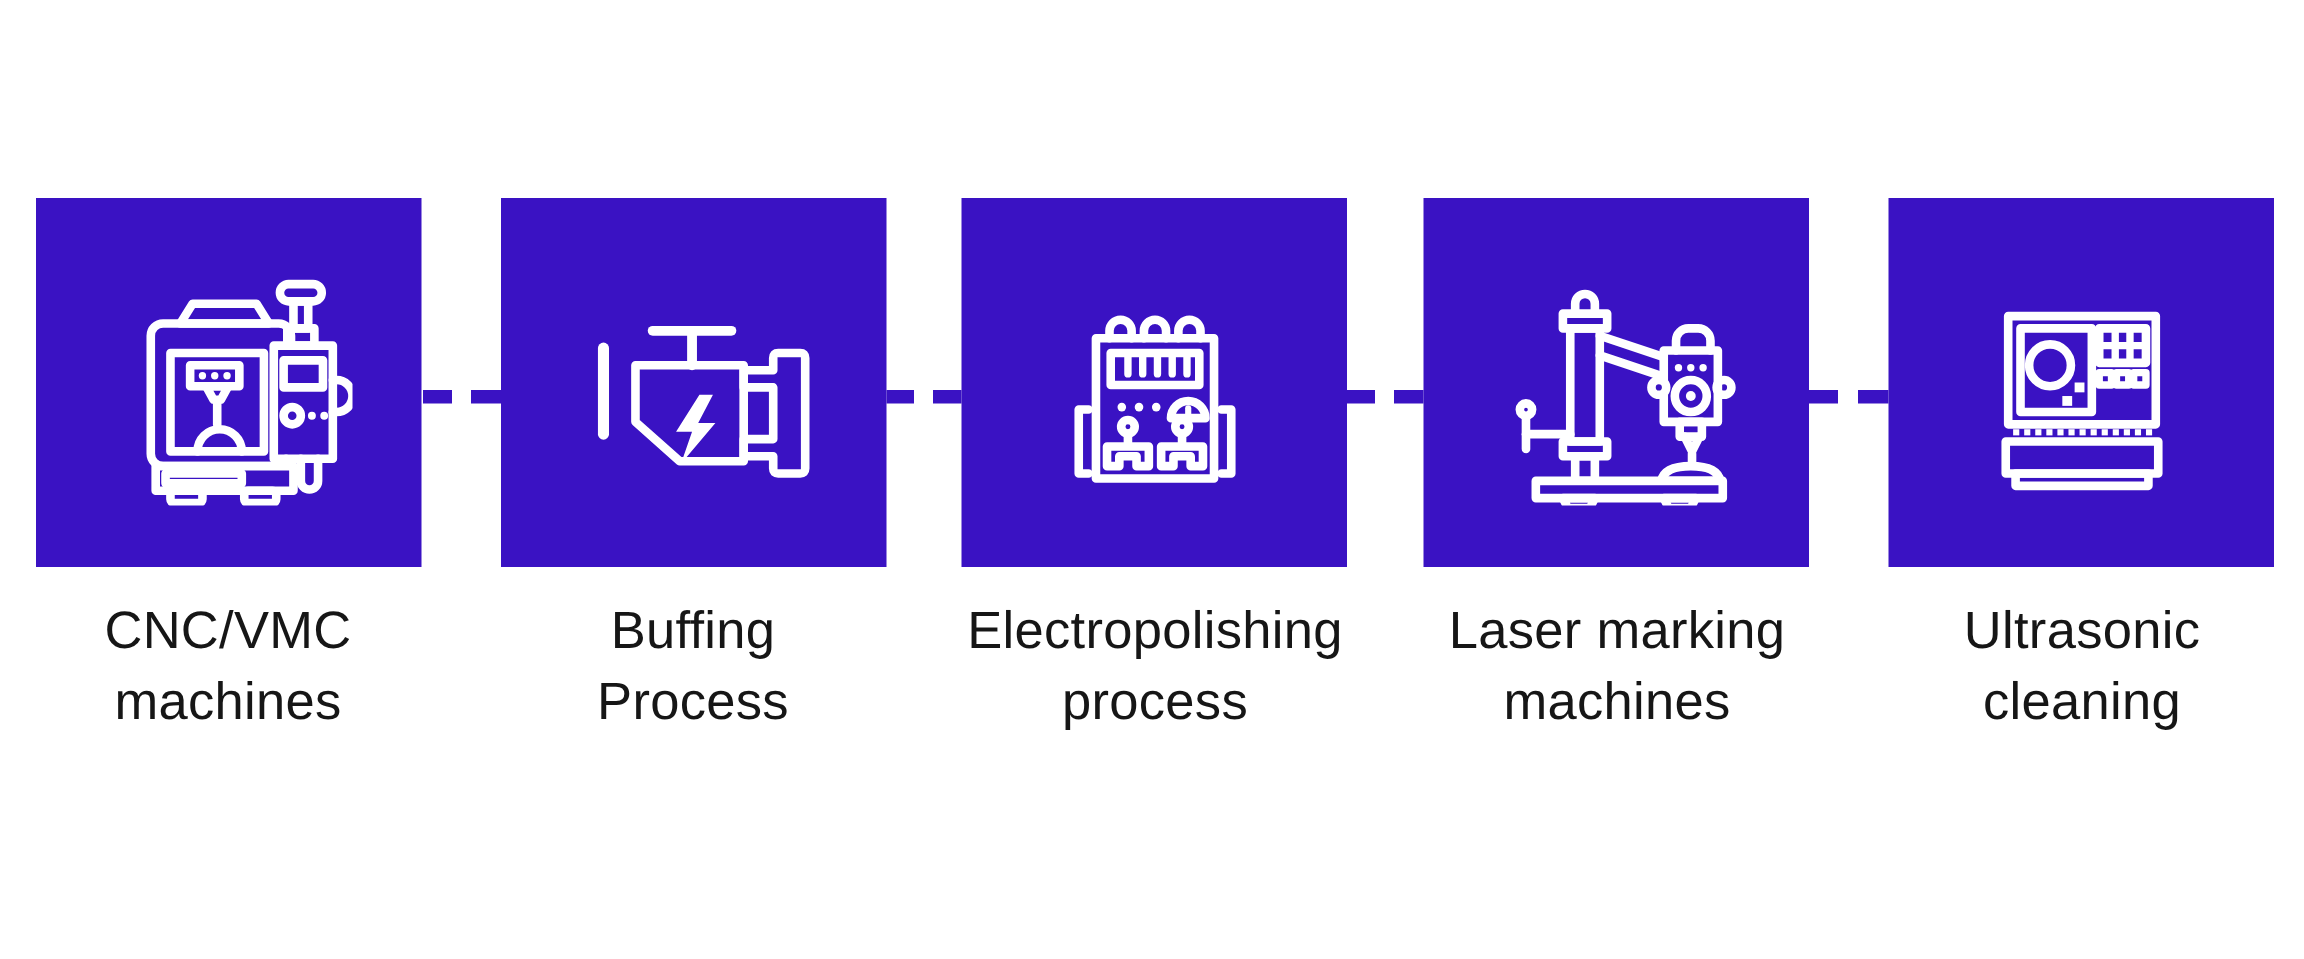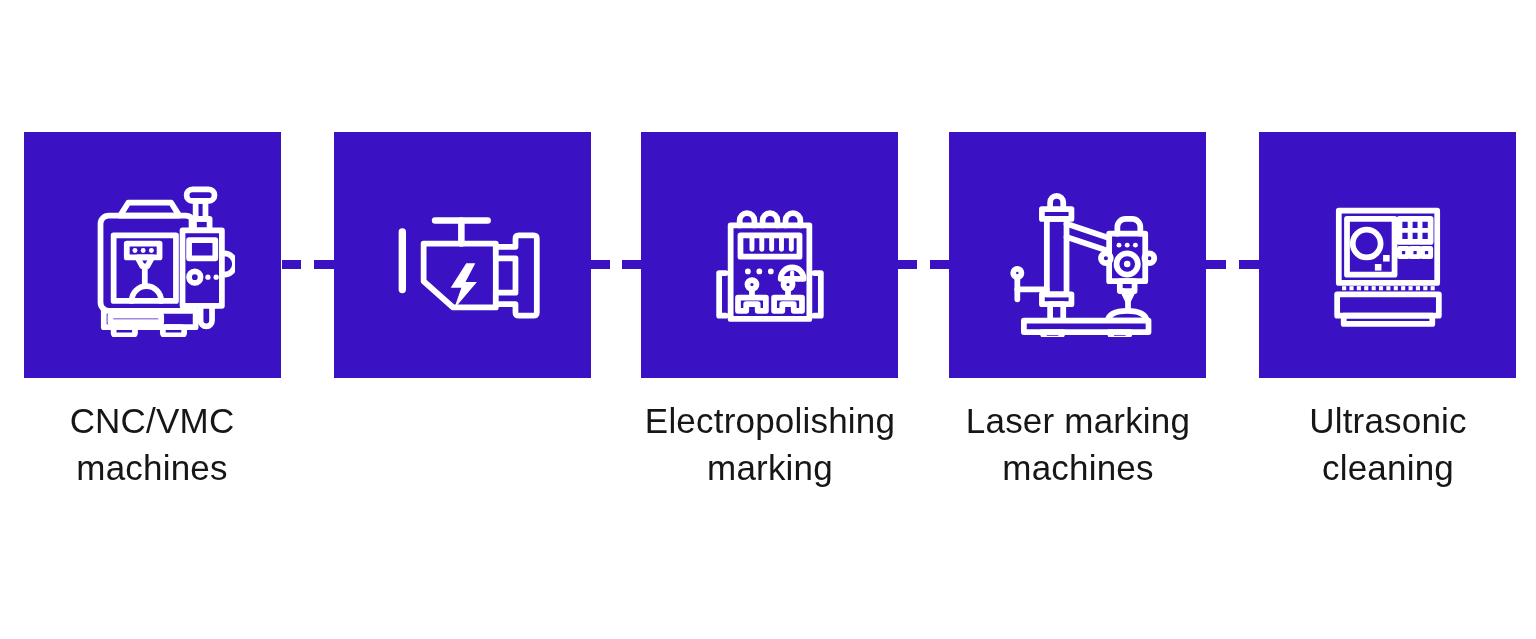--- a/index.html
+++ b/index.html
@@ -172,20 +172,22 @@
     </svg>
   </div>
 
   <div class="connector" style="left:282px;width:52px"></div>
   <div class="connector" style="left:591px;width:50px"></div>
   <div class="connector" style="left:898px;width:51px"></div>
   <div class="connector" style="left:1206px;width:53px"></div>
 
   <div class="step-label" style="left:-18px">CNC/VMC
 machines</div>
+  <div class="step-label" style="left:292px">Buffing
+Process</div>
   <div class="step-label" style="left:600px">Electropolishing
-marking</div>
+process</div>
   <div class="step-label" style="left:908px">Laser marking
 machines</div>
   <div class="step-label" style="left:1218px">Ultrasonic
 cleaning</div>
 
 </div>
 
 </body></html>

